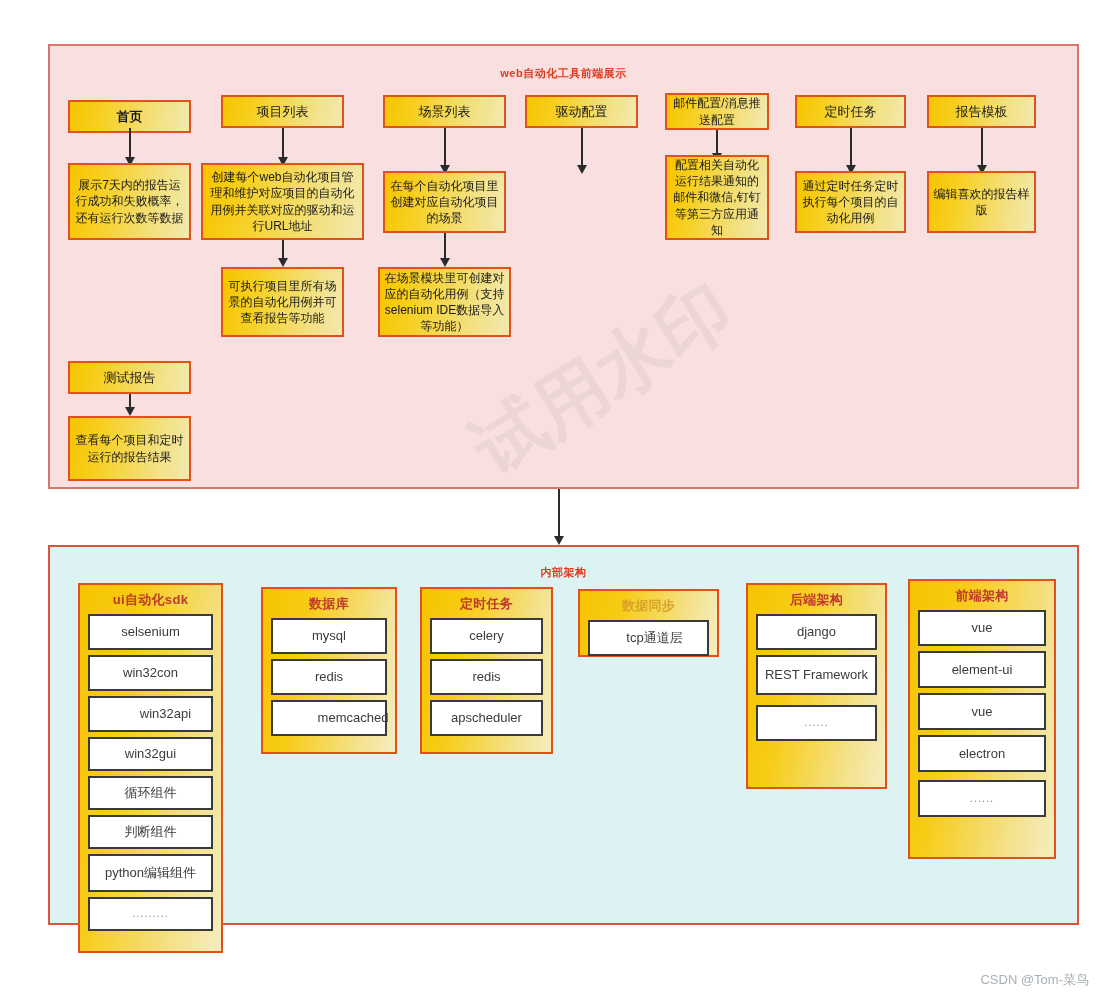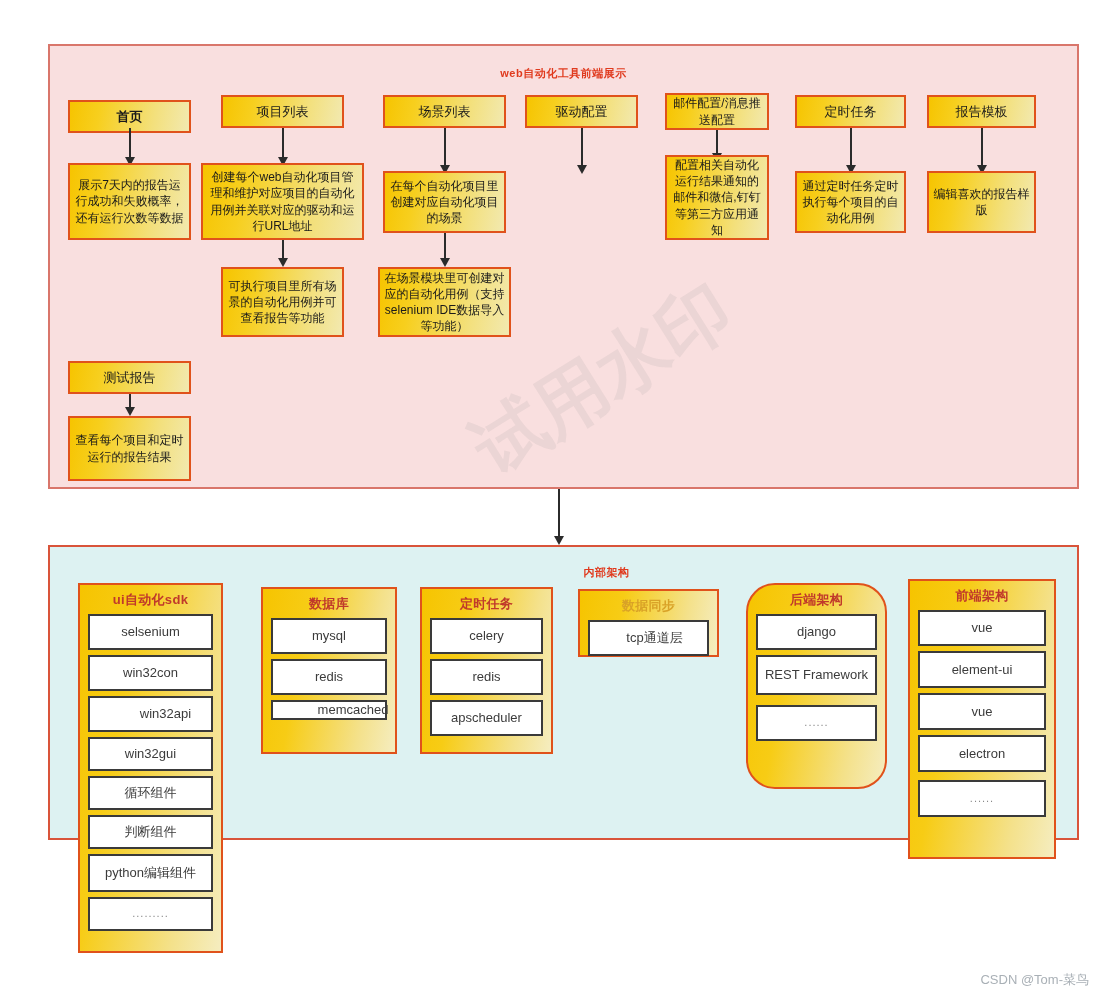--- a/index.html
+++ b/index.html
@@ -12,22 +12,22 @@
   }
   #canvas{position:absolute;left:0;top:0;width:1107px;height:997px;}
 
   
   .panel{position:absolute;box-sizing:border-box;}
   .panel-pink{
     left:48px;top:44px;width:1031px;height:445px;
     background:#f9dfdf;border:2px solid #d9766b;
   }
   .panel-blue{
-    left:48px;top:545px;width:1031px;height:295px;
-    background:#ddf2f2;border:2px solid #d9543a;padding-left:43px;
+    left:48px;top:545px;width:1031px;height:380px;
+    background:#ddf2f2;border:2px solid #d9543a;
   }
   .panel-title{
     position:absolute;width:100%;text-align:center;
     font-weight:bold;font-size:11px;color:#e03a1e;
     letter-spacing:.5px;
   }
   .panel-pink .panel-title{top:20px;}
   .panel-blue .panel-title{top:18px;}
 
   
@@ -185,36 +185,36 @@
     <div class="aitem" style="height:34px;">循环组件</div>
     <div class="aitem" style="height:34px;">判断组件</div>
     <div class="aitem" style="height:38px;">python编辑组件</div>
     <div class="aitem dots" style="height:34px;">.........</div>
   </div>
 
   <div class="agroup" style="left:261px;top:587px;width:136px;height:167px;">
     <div class="agroup-title">数据库</div>
     <div class="aitem" style="height:36px;">mysql</div>
     <div class="aitem" style="height:36px;">redis</div>
-    <div class="aitem" style="height:20px;padding-left:48px;">memcached</div>
+    <div class="aitem" style="height:36px;padding-left:48px;">memcached</div>
   </div>
 
   <div class="agroup" style="left:420px;top:587px;width:133px;height:167px;">
     <div class="agroup-title">定时任务</div>
     <div class="aitem" style="height:36px;">celery</div>
     <div class="aitem" style="height:36px;">redis</div>
     <div class="aitem" style="height:36px;">apscheduler</div>
   </div>
 
   <div class="agroup" style="left:578px;top:589px;width:141px;height:68px;">
     <div class="agroup-title muted">数据同步</div>
     <div class="aitem" style="height:36px;padding-left:12px;">tcp通道层</div>
   </div>
 
-  <div class="agroup" style="left:746px;top:583px;width:141px;height:206px;border-radius:29px;">
+  <div class="agroup" style="left:746px;top:583px;width:141px;height:206px;">
     <div class="agroup-title">后端架构</div>
     <div class="aitem" style="height:36px;">django</div>
     <div class="aitem" style="height:40px;">REST Framework</div>
     <div class="aitem dots" style="height:36px;margin-top:10px;">......</div>
   </div>
 
   <div class="agroup" style="left:908px;top:579px;width:148px;height:280px;">
     <div class="agroup-title">前端架构</div>
     <div class="aitem" style="height:36px;">vue</div>
     <div class="aitem" style="height:37px;">element-ui</div>

